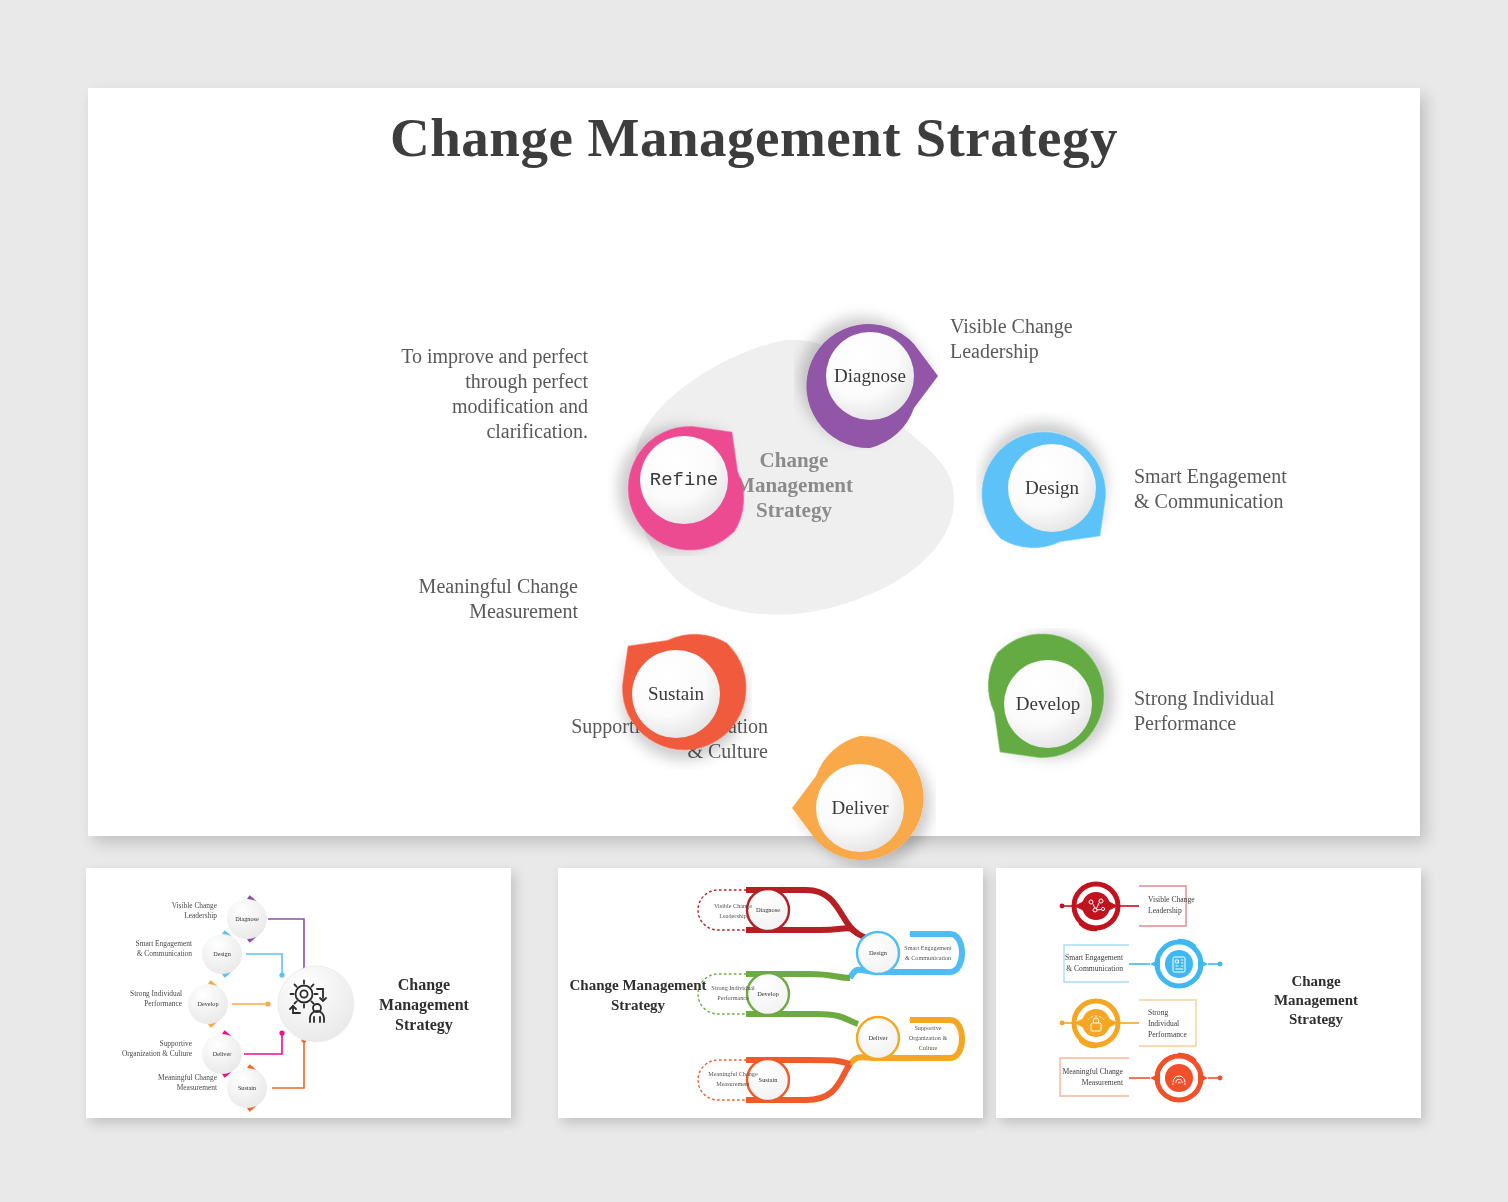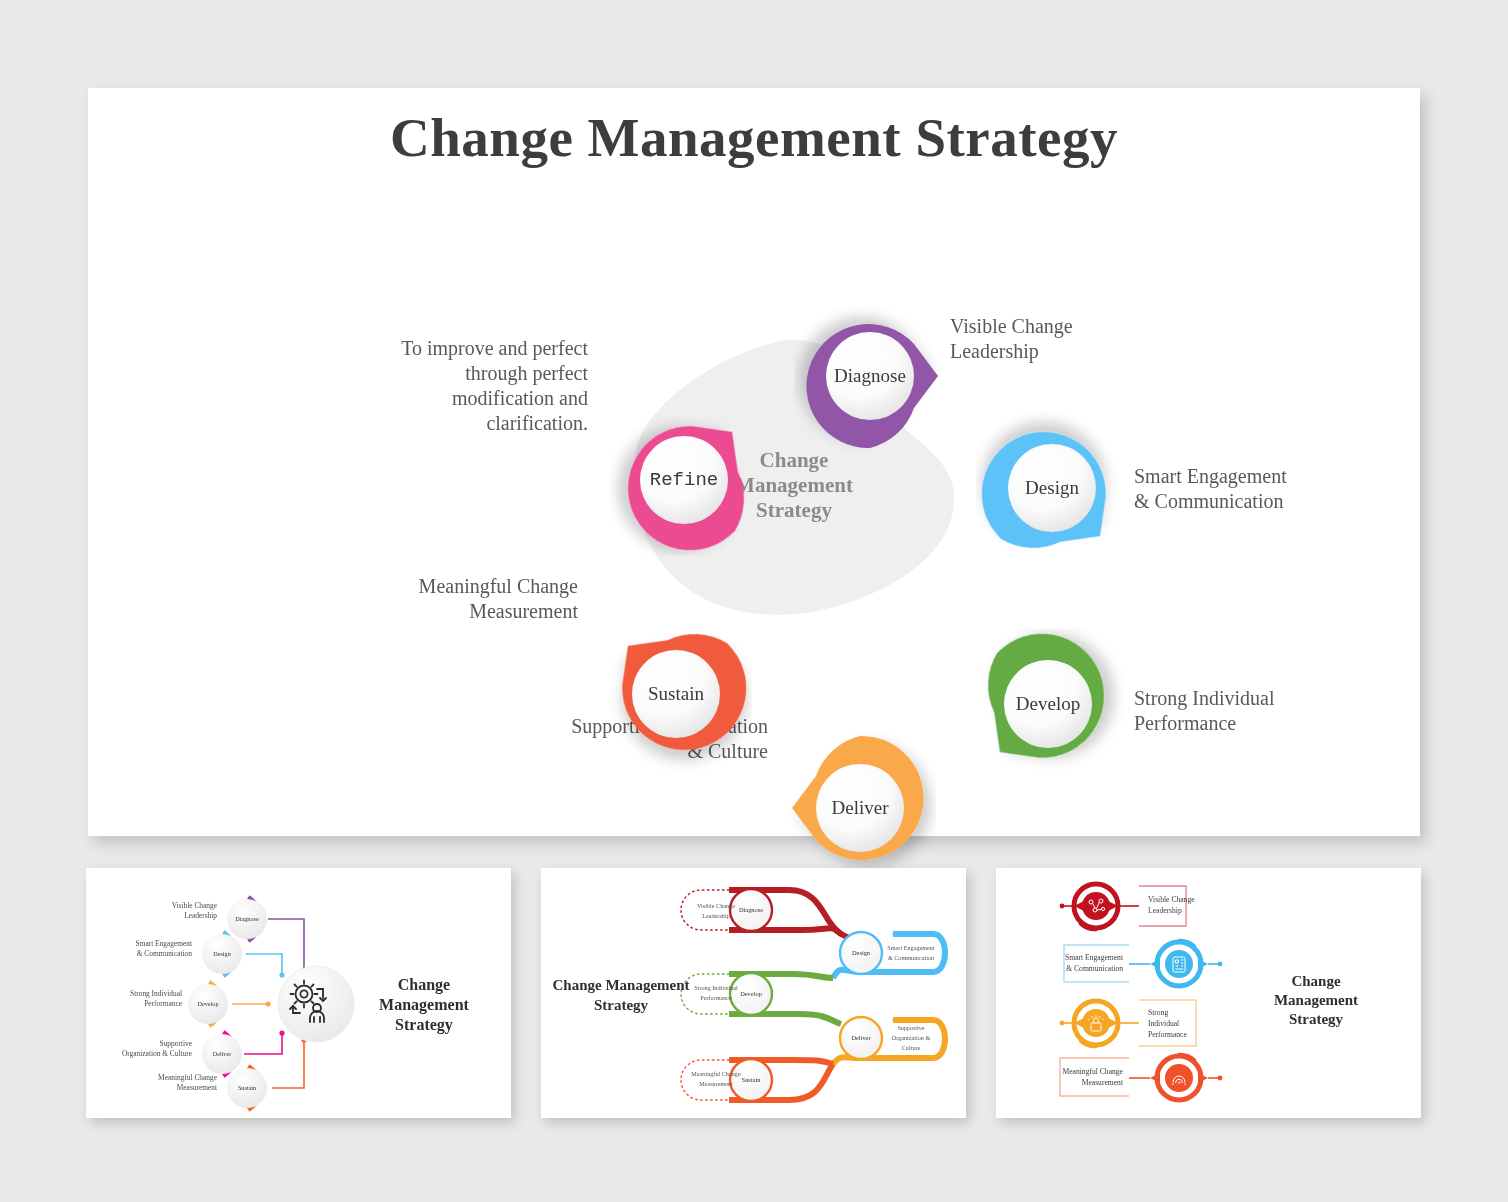--- a/index.html
+++ b/index.html
@@ -107,21 +107,21 @@
   .thumb {
     position: absolute;
     top: 868px;
     width: 425px;
     height: 250px;
     background: #ffffff;
     box-shadow: 4px 5px 11px rgba(0,0,0,0.17);
     overflow: hidden;
   }
   #thumb-1 { left: 86px; }
-  #thumb-2 { left: 541px; }
+  #thumb-2 { left: 558px; }
   #thumb-3 { left: 996px; }
   .thumb svg { display: block; }
 </style>
 </head>
 <body>
 
 <div id="main-slide">
 
   <div id="slide-title">Change Management Strategy</div>
 
@@ -273,21 +273,21 @@
             <feDropShadow dx="7" dy="7" stdDeviation="7" flood-color="#000000" flood-opacity="0.20"></feDropShadow>
           </filter>
         </defs>
         <g transform="rotate(135 76 76)" filter="url(#sh-refine)">
           <path d="M76 4 A 62 62 0 1 1 32 108 L 8 76 L 32 44 A 62 62 0 0 1 76 4 Z" fill="#ec4c92"></path>
         </g>
         <circle cx="76" cy="76" r="44" fill="url(#gd-refine)"></circle>
       </svg>
       <div class="pin-text">Refine</div>
     </div>
-    <div class="desc left" style="left:188px; top:248px; width:312px;">
+    <div class="desc left" style="left:188px; top:256px; width:312px;">
       <div>To improve and perfect</div>
       <div>through perfect</div>
       <div>modification  and</div>
       <div>clarification.</div>
     </div>
 
   </div>
 </div>
 
 <div class="thumb" id="thumb-1">

